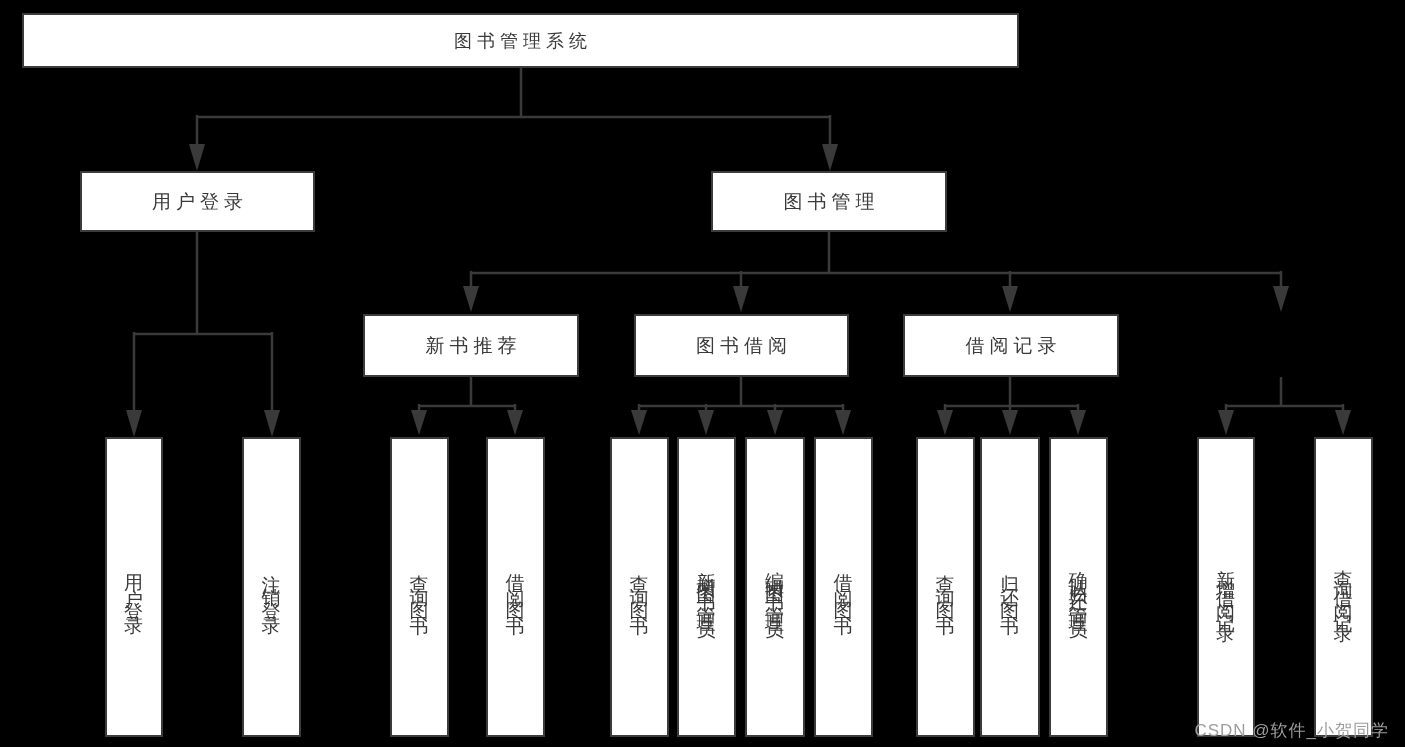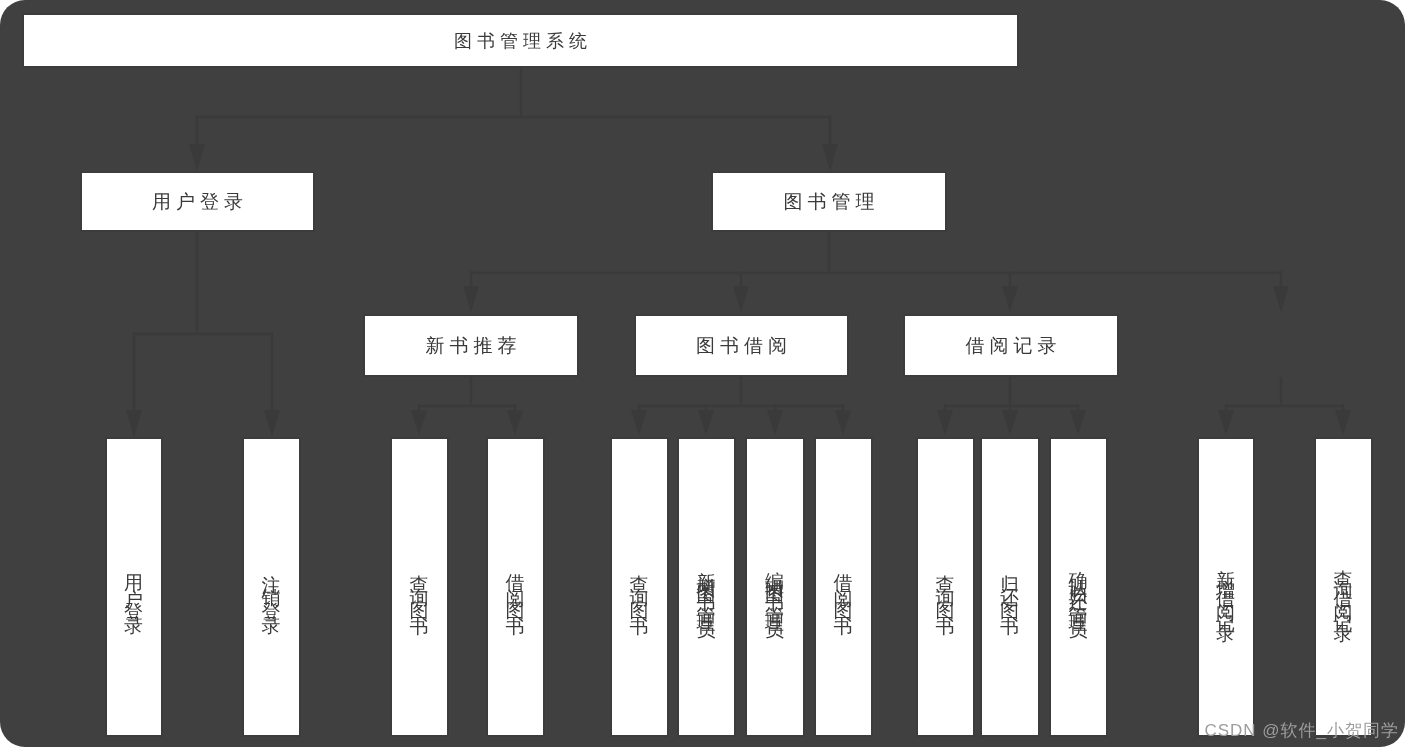--- a/index.html
+++ b/index.html
@@ -5,23 +5,22 @@
   html, body {
     margin: 0;
     padding: 0;
     background: #ffffff;
     font-family: "Liberation Sans", sans-serif;
   }
   #canvas {
     position: relative;
     width: 1405px;
     height: 747px;
-    background: #404040;
+    background: #000000;
     overflow: hidden;
-    border-radius: 25px;
   }
   #connectors {
     position: absolute;
     left: 0; top: 0;
     width: 1405px;
     height: 747px;
     pointer-events: none;
   }
   .box {
     position: absolute;
@@ -45,21 +44,21 @@
   .leaf { top: 437px; height: 300px; }
   .v-label {
     writing-mode: vertical-rl;
     font-size: 19px;
     line-height: 1;
     white-space: nowrap;
   }
   .watermark {
     position: absolute;
     top: 719px;
-    right: 6px;
+    right: 16px;
     font-size: 17px;
     letter-spacing: 1px;
     color: #9d9d9d;
     white-space: nowrap;
   }
 </style>
 </head>
 <body>
 
 <div id="canvas">

